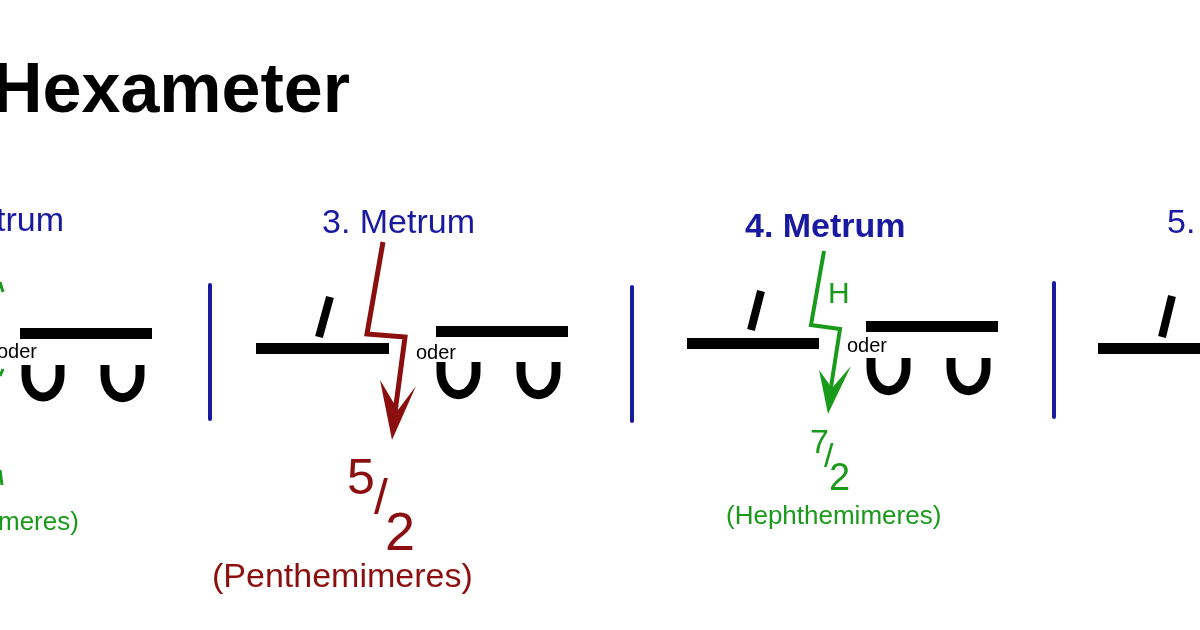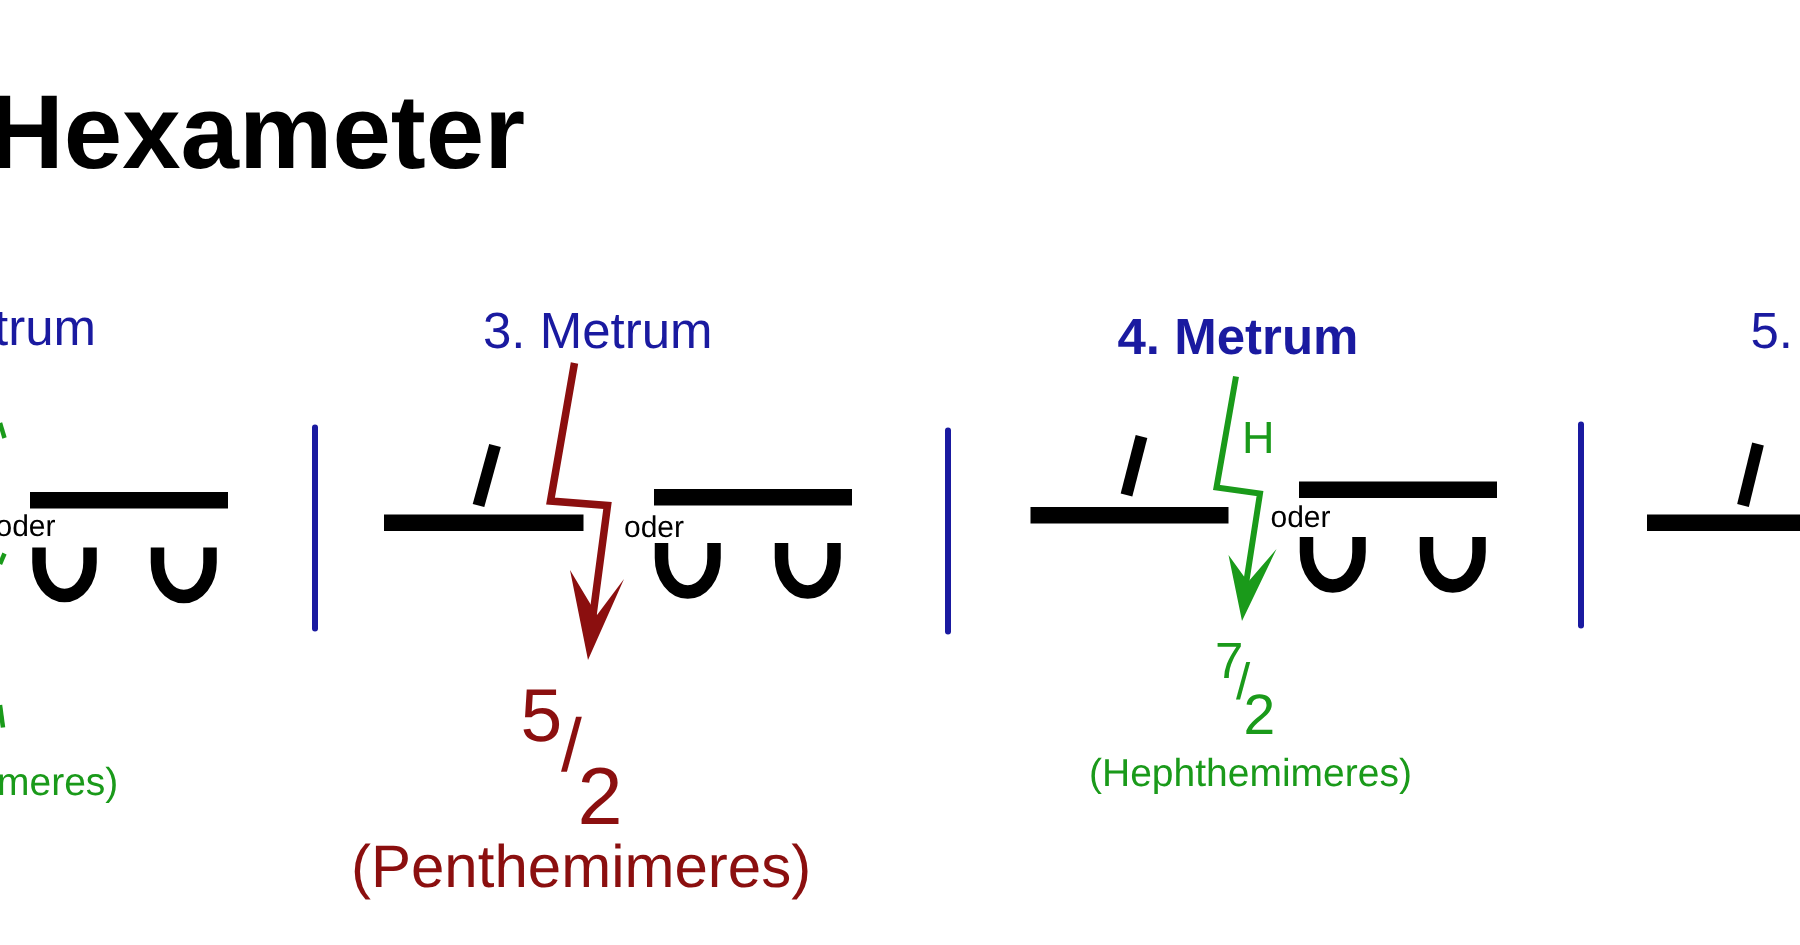--- a/index.html
+++ b/index.html
@@ -72,20 +72,20 @@
     <line x1="0" y1="376" x2="3" y2="369"></line>
     <line x1="0" y1="470" x2="2" y2="485"></line>
   </g>
 </svg>
 
 <div class="abs frac-green" style="left:828px;top:276px;font-size:30px;">H</div>
 
 <div class="abs frac-red" style="left:347px;top:448px;font-size:50px;">5</div>
 <div class="abs frac-red" style="left:374px;top:468px;font-size:50px;">/</div>
 <div class="abs frac-red" style="left:385px;top:500px;font-size:54px;">2</div>
-<div class="abs frac-red" style="left:234px;top:556px;font-size:40px;text-align:right;">(Penthemimeres)</div>
+<div class="abs frac-red" style="left:212px;top:556px;font-size:34px;text-align:right;">(Penthemimeres)</div>
 
 <div class="abs frac-green" style="left:810px;top:422px;font-size:34px;">7</div>
 <div class="abs frac-green" style="left:824px;top:436px;font-size:34px;">/</div>
 <div class="abs frac-green" style="left:829px;top:456px;font-size:38px;">2</div>
 <div class="abs frac-green" style="left:714px;top:500px;font-size:26px;margin-left:12px;">(Hephthemimeres)</div>
 
 <div class="abs frac-green" style="left:-2px;top:506px;font-size:26px;">meres)</div>
 
 </body></html>

